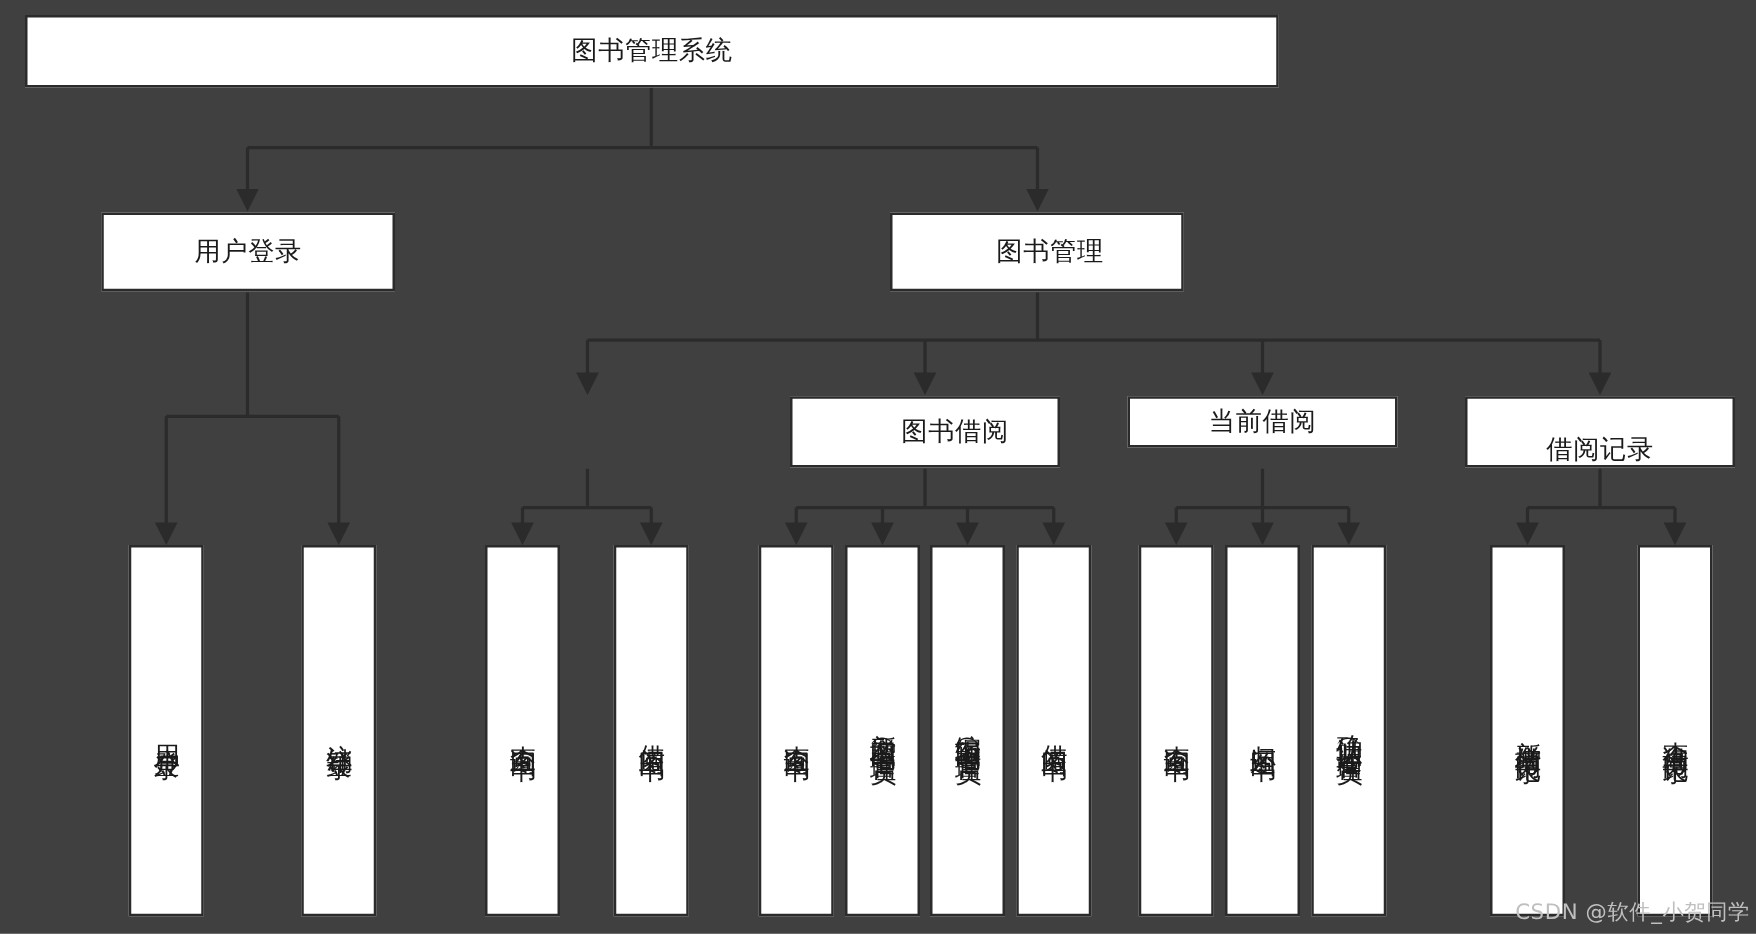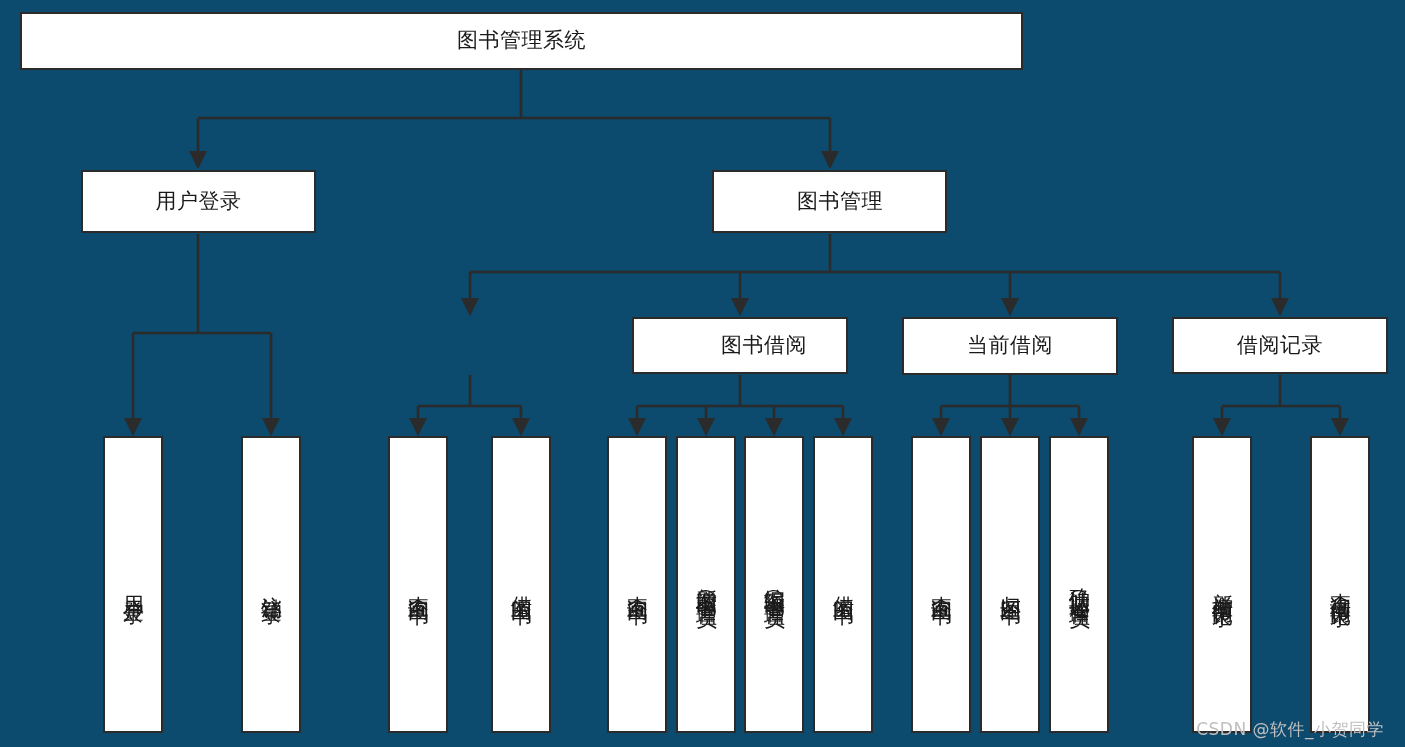--- a/index.html
+++ b/index.html
@@ -10,21 +10,21 @@
   body {
     width: 1405px;
     height: 747px;
     font-family: "DejaVu Sans", "Liberation Sans", sans-serif;
     overflow: hidden;
   }
   #diagram-root {
     position: relative;
     width: 1405px;
     height: 747px;
-    background: #0c4a6e;
+    background: #404040;
   }
   svg.connectors {
     position: absolute;
     left: 0;
     top: 0;
     width: 1405px;
     height: 747px;
     pointer-events: none;
   }
   .node {
@@ -57,21 +57,21 @@
     font-size: 21px;
     letter-spacing: 3px;
     line-height: 1;
   }
   .watermark {
     position: absolute;
     color: #bfbfbf;
     font-size: 17px;
     white-space: nowrap;
     letter-spacing: 0.5px;
-    right: 21px;
+    right: 5px;
     bottom: 6px;
   }
 </style>
 </head>
 <body>
 
 <div id="diagram-root">
 
   <svg class="connectors" viewBox="0 0 1405 747" xmlns="http://www.w3.org/2000/svg">
     <defs>
@@ -130,24 +130,24 @@
   <div class="node horizontal" style="left:81px; top:170px; width:235px; height:63px;">
     <span class="node-label">用户登录</span>
   </div>
   <div class="node horizontal" style="left:712px; top:170px; width:235px; height:63px;padding-left:21px;">
     <span class="node-label">图书管理</span>
   </div>
 
   <div class="node horizontal" style="left:632px; top:317px; width:216px; height:57px;padding-left:48px;">
     <span class="node-label">图书借阅</span>
   </div>
-  <div class="node horizontal" style="left:902px; top:317px; width:216px; height:58px;">
+  <div class="node horizontal" style="left:902px; top:317px; width:216px; height:41px;">
     <span class="node-label">当前借阅</span>
   </div>
-  <div class="node horizontal" style="left:1172px; top:317px; width:216px; height:57px;">
+  <div class="node horizontal" style="left:1172px; top:317px; width:216px; height:57px;align-items:flex-end;">
     <span class="node-label">借阅记录</span>
   </div>
 
   <div class="node vertical" style="left:103px; top:436px; width:60px; height:297px;">
     <span class="node-label">用户登录</span>
   </div>
   <div class="node vertical" style="left:241px; top:436px; width:60px; height:297px;">
     <span class="node-label">注销登录</span>
   </div>
 

